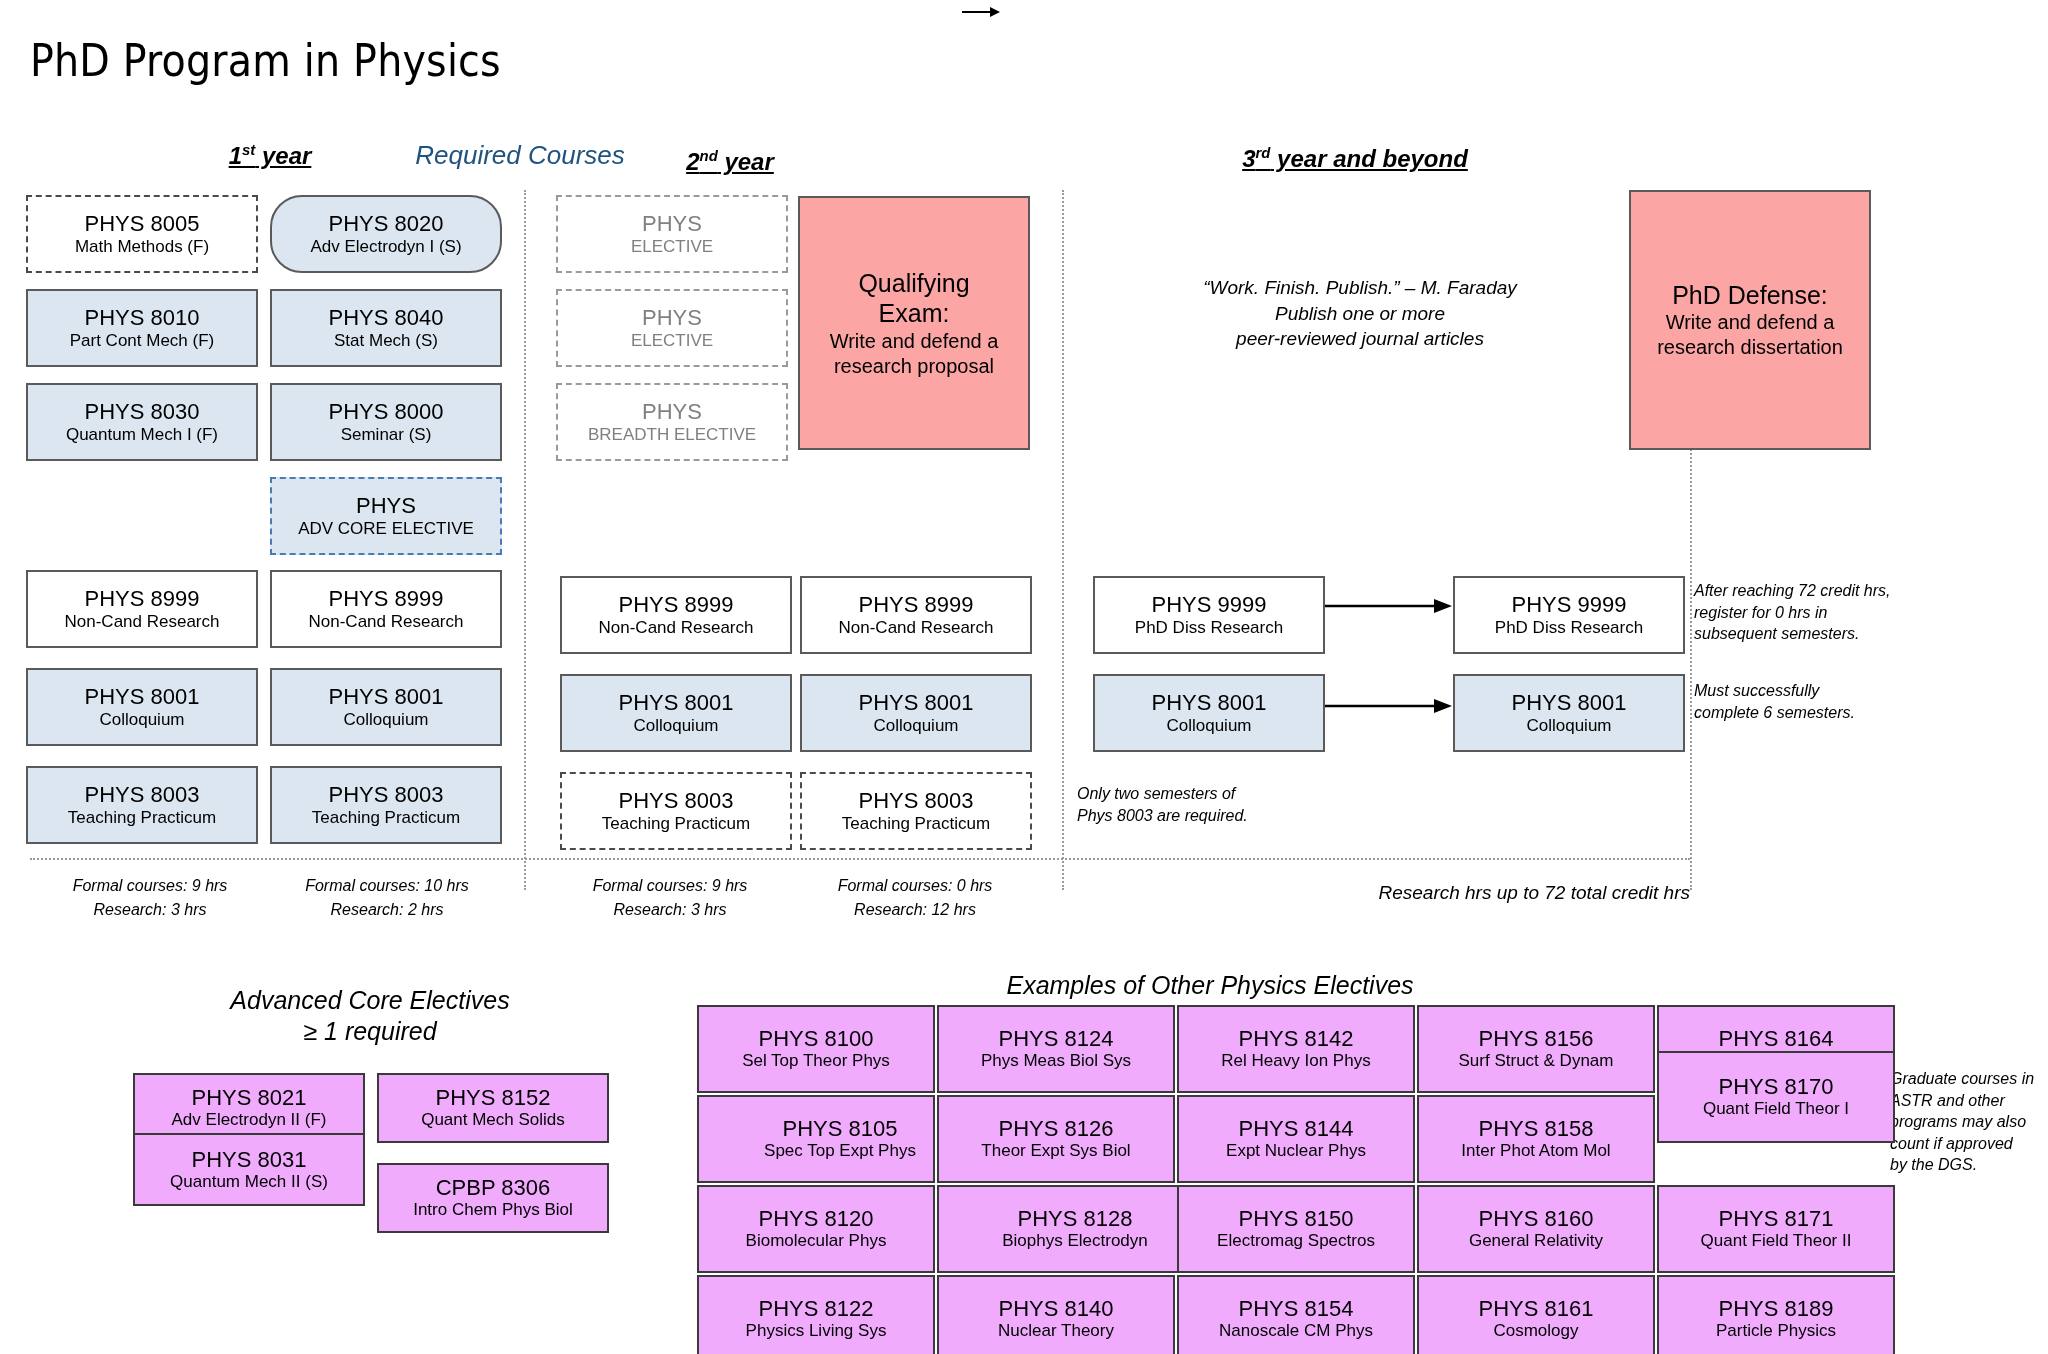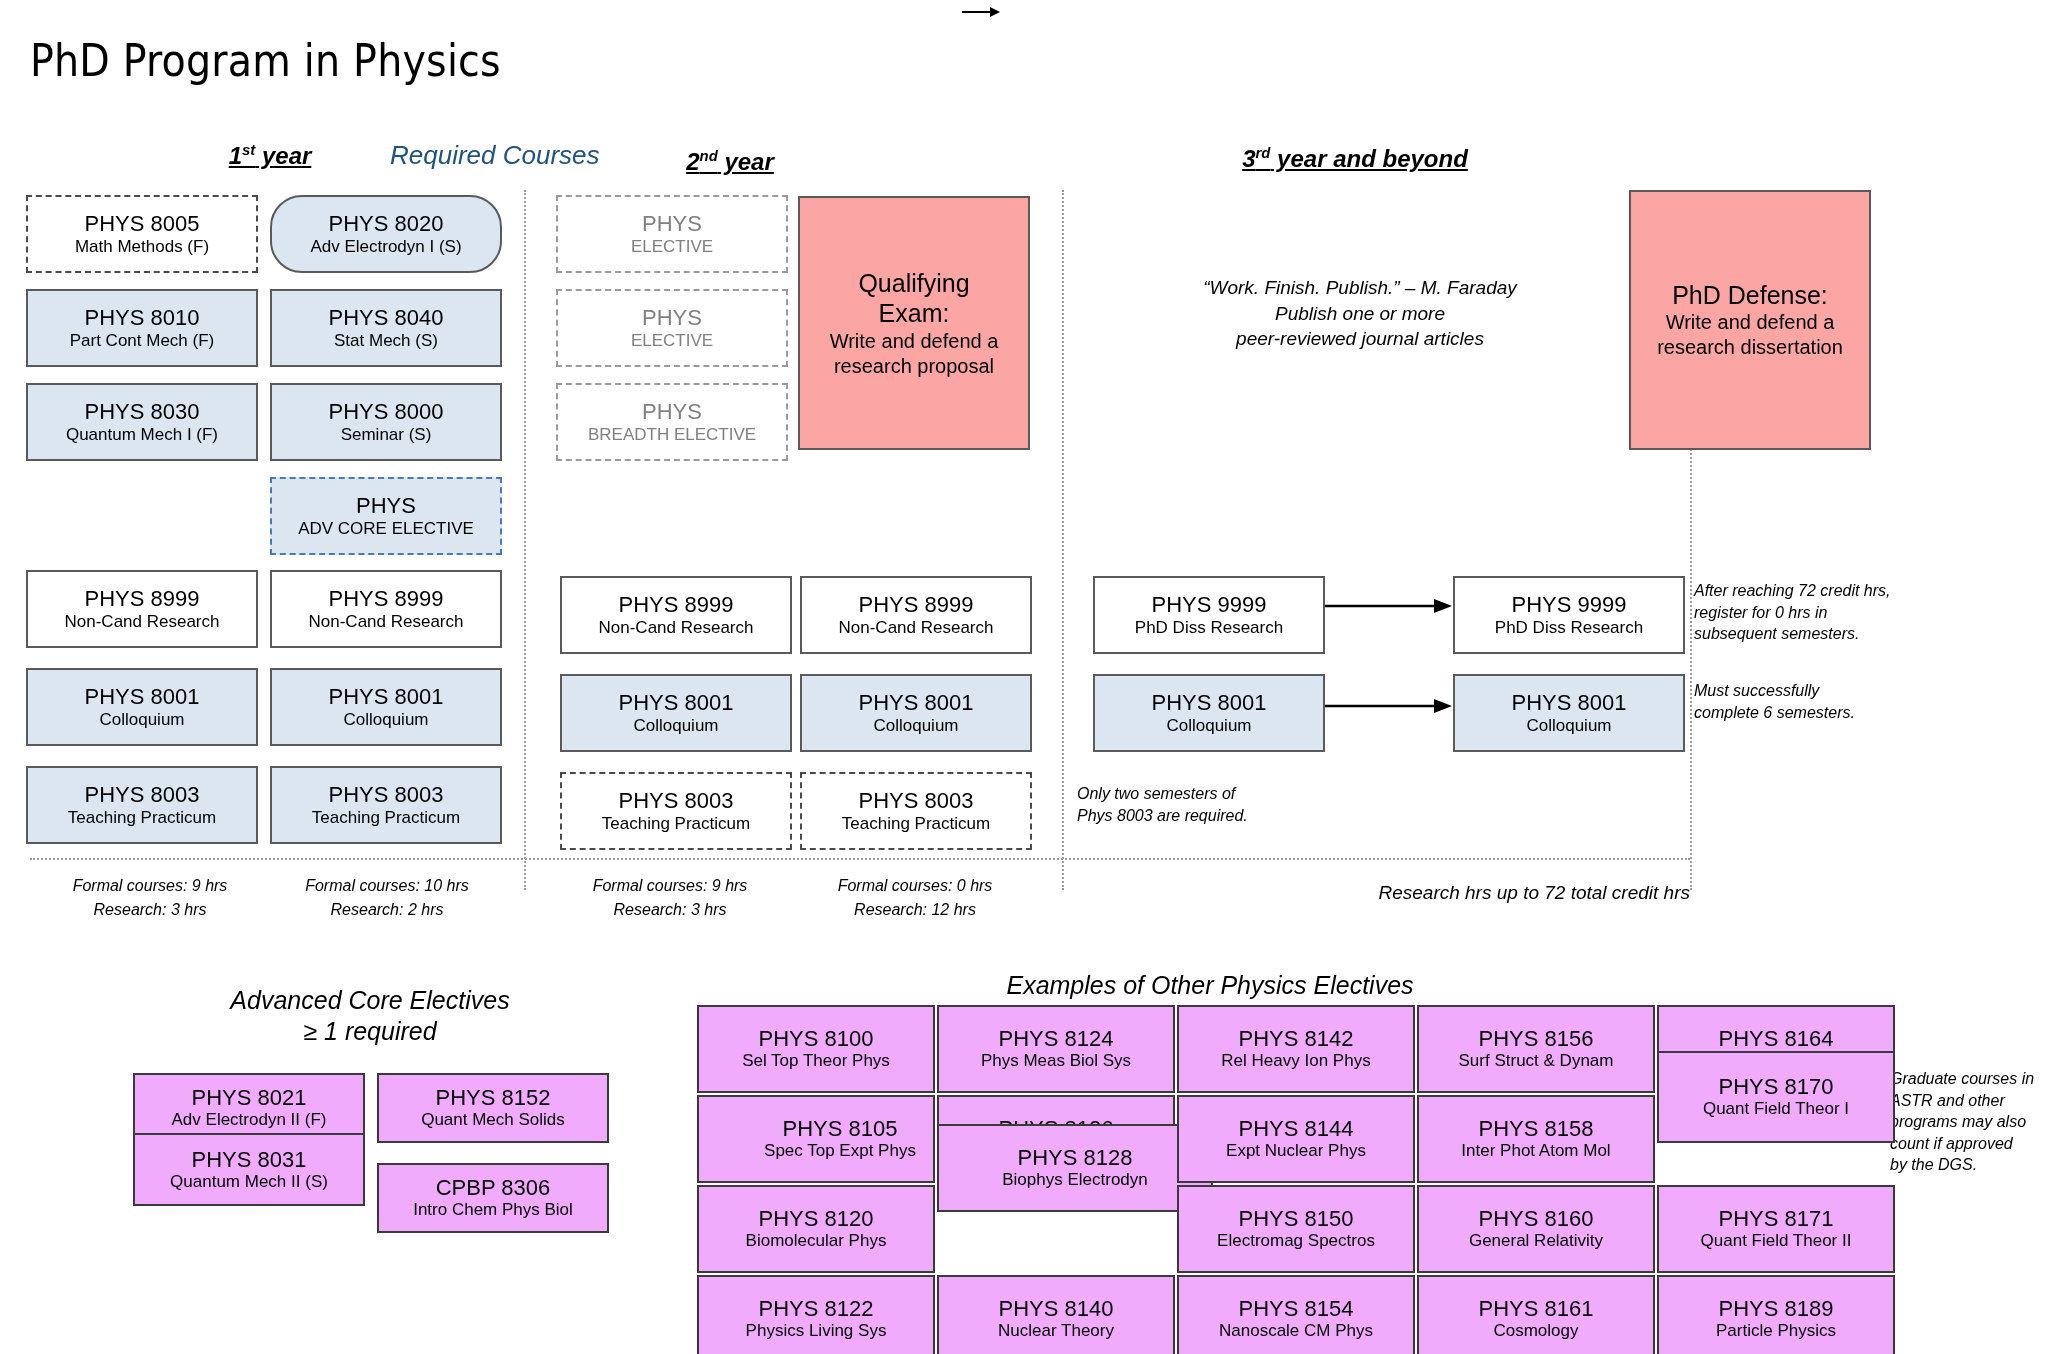--- a/index.html
+++ b/index.html
@@ -11,21 +11,21 @@
   .top-arrow{left:960px;top:0px;width:40px;height:24px;}
   .top-arrow svg{display:block;}
 
   
   .page-title{left:30px;top:35px;font-size:44px;letter-spacing:.2px;
               font-family:"DejaVu Sans Condensed","Liberation Sans",sans-serif;}
 
   
   .yr-head{font-size:24px;font-style:italic;font-weight:bold;
            text-decoration:underline;text-align:center;white-space:nowrap;}
-  .req-head{font-size:26px;font-style:italic;color:#21537f;text-align:left;
+  .req-head{font-size:26px;font-style:italic;color:#21537f;text-align:center;
             white-space:nowrap;}
 
   
   .box{box-sizing:border-box;display:flex;flex-direction:column;
        align-items:center;justify-content:center;text-align:center;
        padding:4px 4px;}
   .box .code{font-size:22px;line-height:1.16;}
   .box .name{font-size:17px;line-height:1.2;}
   .solid{border:2px solid #5a5a5a;background:#ffffff;}
   .blue{border:2px solid #5a5a5a;background:#dbe6f1;}
@@ -312,21 +312,21 @@
     <div class="name">Physics Living Sys</div>
   </div>
 <div class="abs small-box" style="left: 937px; top: 1005px; width: 238px; height: 88px;">
     <div class="code">PHYS 8124</div>
     <div class="name">Phys Meas Biol Sys</div>
   </div>
 <div class="abs small-box" style="left: 937px; top: 1095px; width: 238px; height: 88px;">
     <div class="code">PHYS 8126</div>
     <div class="name">Theor Expt Sys Biol</div>
   </div>
-<div class="abs small-box" style="left: 937px; top: 1124px; width: 276px; height: 88px;">
+<div class="abs small-box" style="left: 937px; top: 1185px; width: 276px; height: 88px;">
     <div class="code">PHYS 8128</div>
     <div class="name">Biophys Electrodyn</div>
   </div>
 <div class="abs small-box" style="left: 937px; top: 1275px; width: 238px; height: 88px;">
     <div class="code">PHYS 8140</div>
     <div class="name">Nuclear Theory</div>
   </div>
 <div class="abs small-box" style="left: 1177px; top: 1005px; width: 238px; height: 88px;">
     <div class="code">PHYS 8142</div>
     <div class="name">Rel Heavy Ion Phys</div>

